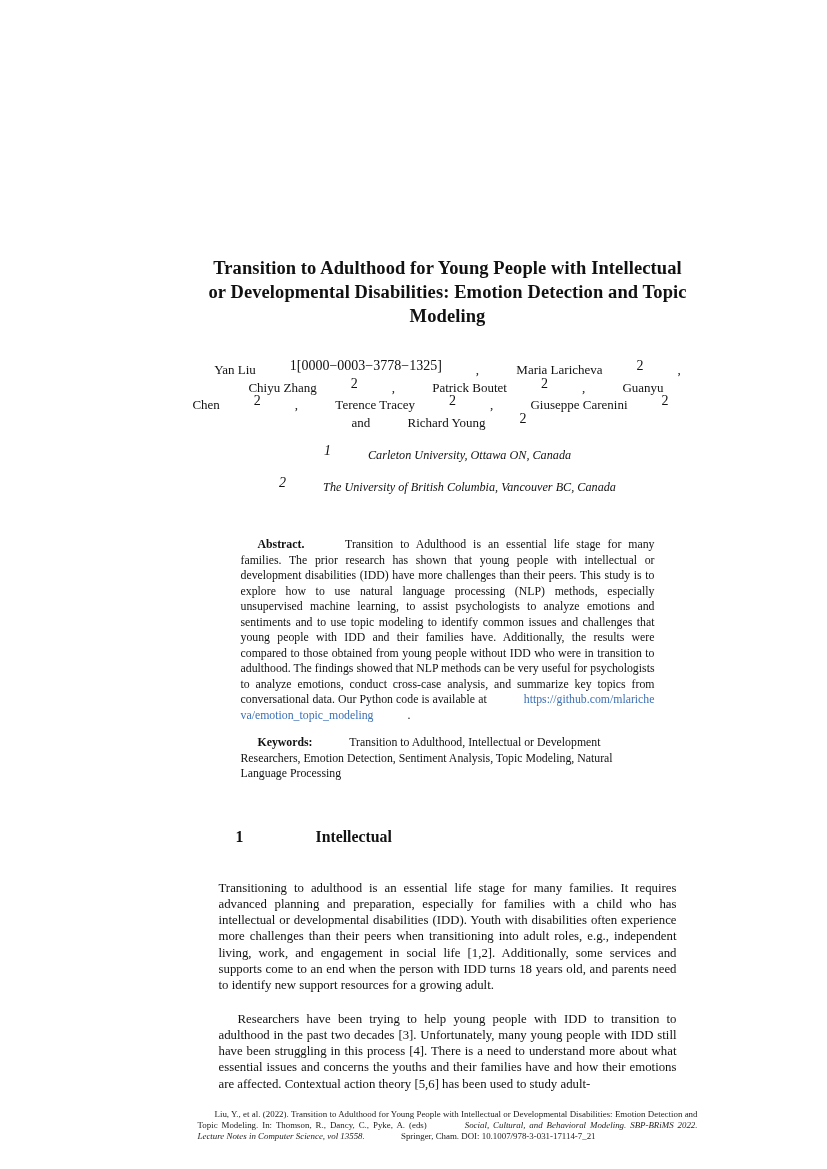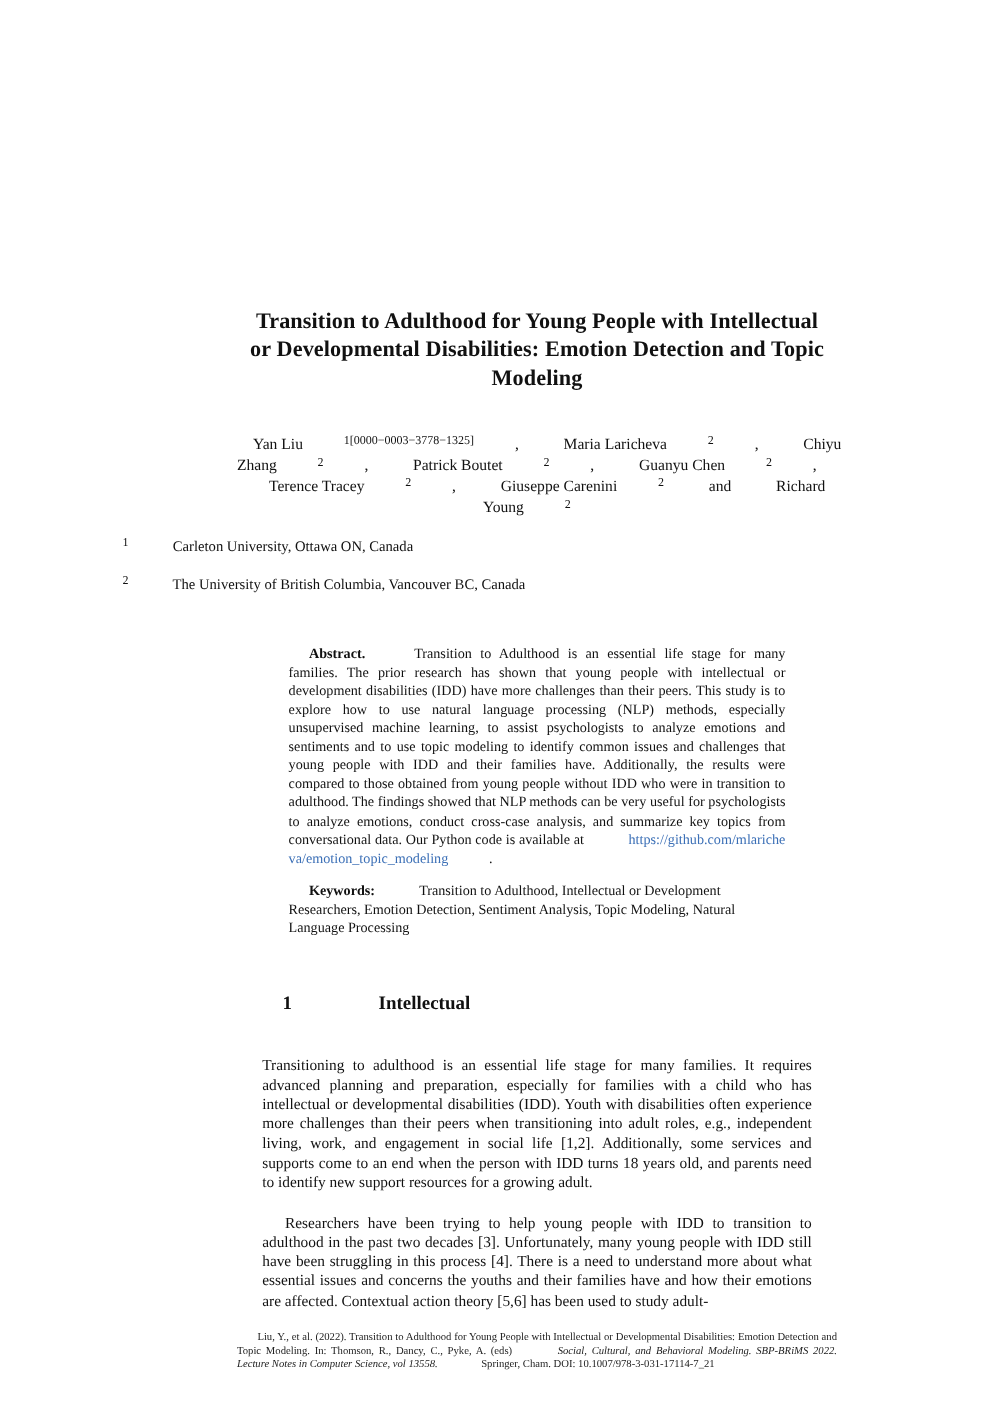--- a/index.html
+++ b/index.html
@@ -27,31 +27,33 @@
   }
 
   .authors {
     width: 530px;
     margin: 33px auto 0 auto;
     text-align: center;
     font-size: 13px;
     line-height: 17.5px;
   }
   .authors sup, .affiliations sup {
-    font-size: 10px;
+    font-size: 14px;
     line-height: 0;
     position: relative;
     vertical-align: baseline;
     top: -4px;
   }
 
   .affiliations {
     margin-top: 15px;
+    text-align: center;
     font-size: 12.2px;
     line-height: 15px;
+    font-style: italic;
   }
   .email {
     margin-top: 1px;
     text-align: center;
     font-family: "Liberation Mono", "DejaVu Sans Mono", monospace;
     font-size: 11.3px;
     letter-spacing: 0.4px;
     color: #222222;
   }
 

